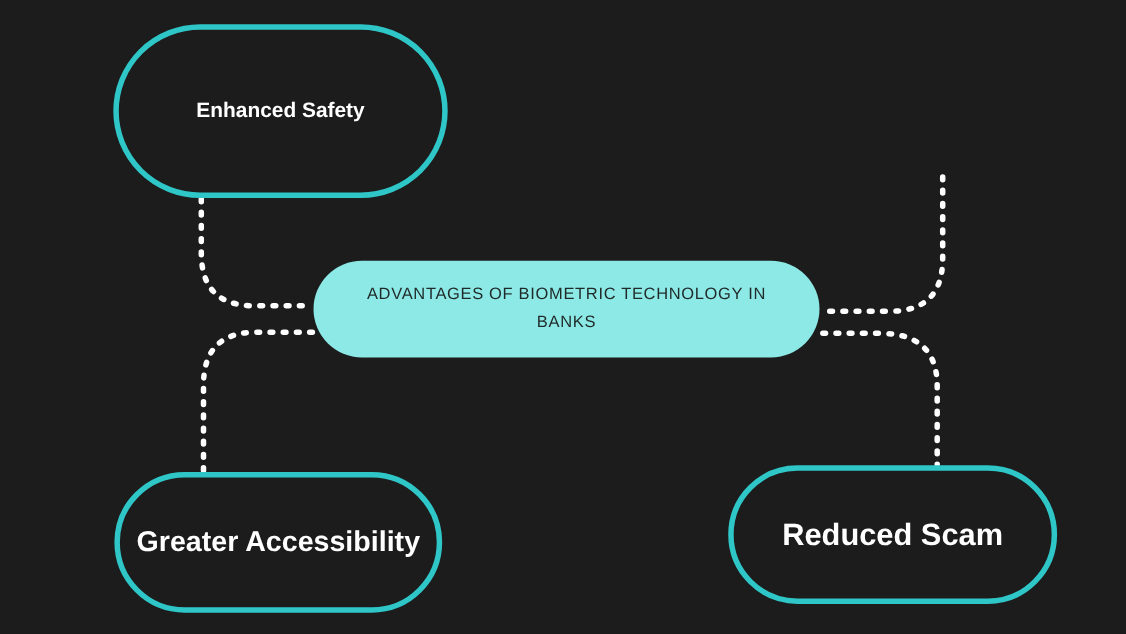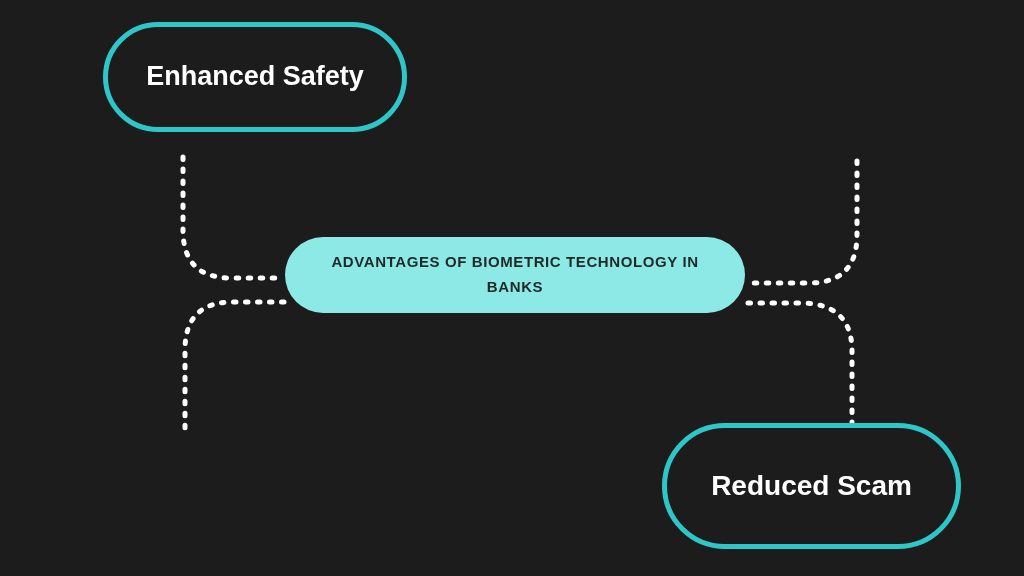--- a/index.html
+++ b/index.html
@@ -40,45 +40,45 @@
   }
   .outer {
     border: 5px solid var(--node-border, #2fc6c8);
     background: var(--background, #1c1c1c);
     color: var(--node-text, #ffffff);
     font-weight: 700;
     line-height: 1.3;
   }
   .node-top-left {
     left: 103px; top: 22px;
-    width: 304px; height: 110px;
-    font-size: 27px;
+    width: 304px; height: 158px;
+    font-size: 19px;
   }
   .node-top-right {
     left: 672px; top: 22px;
     width: 301px; height: 135px;
     font-size: 24px;
     padding: 0 15px;
   }
   .node-bottom-left {
     left: 104px; top: 429px;
     width: 298px; height: 128px;
     font-size: 26px;
   }
   .node-bottom-right {
     left: 662px; top: 423px;
     width: 299px; height: 126px;
     font-size: 28px;
   }
   .center-node {
     left: 285px; top: 237px;
-    width: 460px; height: 76px;
+    width: 460px; height: 88px;
     background: var(--center-fill, #8ce9e6);
     color: var(--center-text, #1f2928);
-    font-weight: 700;
+    font-weight: 400;
     font-size: 15px;
     letter-spacing: 0.6px;
     line-height: 1.65;
     padding: 0 25px;
   }
 </style>
 </head>
 <body>
 
 <div class="canvas">
@@ -88,20 +88,23 @@
     <path d="M284 302 L233 302 Q185 302 185 350 L185 428"></path>
     <path d="M857 161 L857 235 Q857 283 809 283 L748 283"></path>
     <path d="M748 303 L800 303 Q852 303 852 351 L852 422"></path>
   </svg>
 
   <div class="node outer node-top-left">
     <span>Enhanced Safety</span>
   </div>
 
 
+  <div class="node outer node-bottom-left">
+    <span>Greater Accessibility</span>
+  </div>
 
   <div class="node outer node-bottom-right">
     <span>Reduced Scam</span>
   </div>
 
   <div class="node center-node">
     <span>ADVANTAGES OF BIOMETRIC TECHNOLOGY IN BANKS</span>
   </div>
 
 </div>

